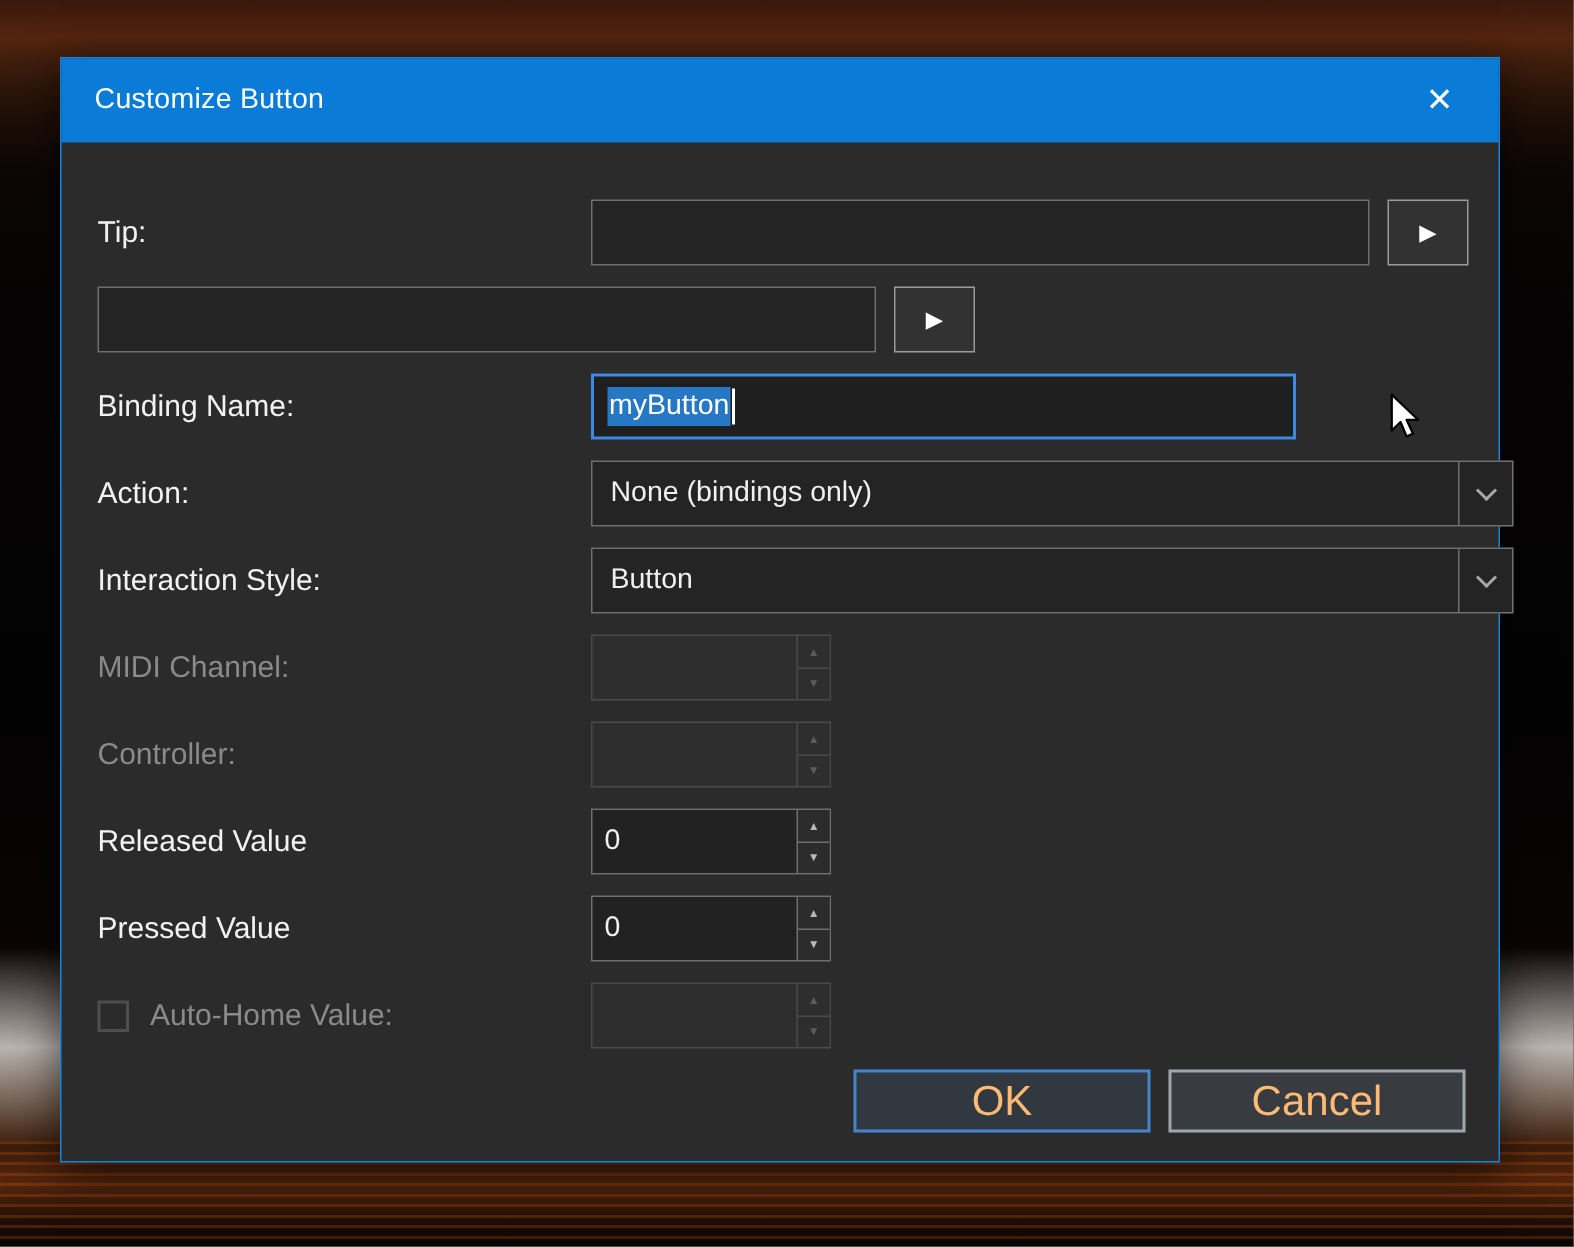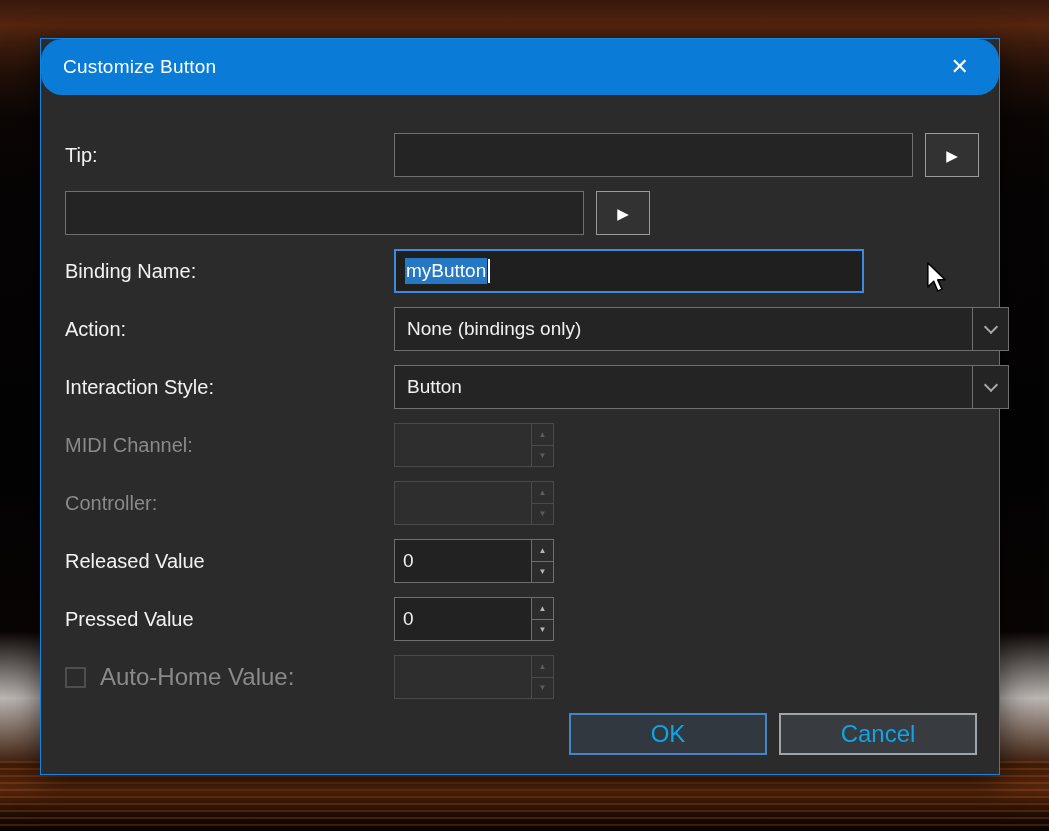--- a/index.html
+++ b/index.html
@@ -24,21 +24,21 @@
 
   .dialog {
     position: absolute; left: 40px; top: 38px; width: 960px; height: 737px;
     background: #2b2b2b;
     border: 1px solid #1485df;
     box-shadow: 0 8px 30px rgba(0,0,0,0.6);
     z-index: 2;
   }
   .titlebar {
     height: 56px; background: #0a7bd6; color: #ffffff;
-    display: flex; align-items: center; padding: 0 22px; border-radius: 21px;
+    display: flex; align-items: center; padding: 0 22px;
   }
   .titlebar .title { font-size: 19px; letter-spacing: 0.2px; flex: 1; }
   .titlebar .close {
     font-size: 22px; line-height: 1; cursor: default; padding: 4px 8px; font-weight: 300;
   }
 
   .content { padding: 38px 22px 0 24px; }
 
   .row { display: flex; align-items: center; height: 44px; margin-bottom: 14px; }
   .lbl { width: 329px; font-size: 20px; color: #f2f2f2; flex: none; }
@@ -102,27 +102,27 @@
   .spin.disabled { background: #2e2e2e; border-color: #4a4a4a; }
   .spin.disabled .spincol { border-left-color: #4a4a4a; }
   .spin.disabled .spinbtn { background: #2e2e2e; color: #5c5c5c; }
   .spin.disabled .spinbtn.up { border-bottom-color: #4a4a4a; }
 
   .checkbox {
     width: 21px; height: 21px; flex: none; margin-right: 14px;
     border: 2px solid #4e4e4e; background: transparent;
   }
   .cb-label { display: flex; align-items: center; width: 329px; flex: none; }
-  .cb-label .cbtext { font-size: 24px; color: #8a8a8a; text-align: right; }
+  .cb-label .cbtext { font-size: 20px; color: #8a8a8a; text-align: right; }
 
   .footer {
     display: flex; justify-content: flex-end; gap: 12px; margin-top: 7px;
   }
   .btn {
-    width: 198px; height: 42px; font-size: 24px; color: #0ea5e9;
+    width: 198px; height: 42px; font-size: 28px; color: #fdba74;
     display: flex; align-items: center; justify-content: center; cursor: default;
     font-family: "Liberation Sans", "DejaVu Sans", sans-serif;
   }
   .btn.ok { background: #31383f; border: 2px solid #4584c8; }
   .btn.cancel { background: #383b40; border: 2px solid #a0a5ab; }
 
   .cursor { position: absolute; left: 926px; top: 262px; z-index: 5; pointer-events: none; }
 </style>
 </head>
 <body>

